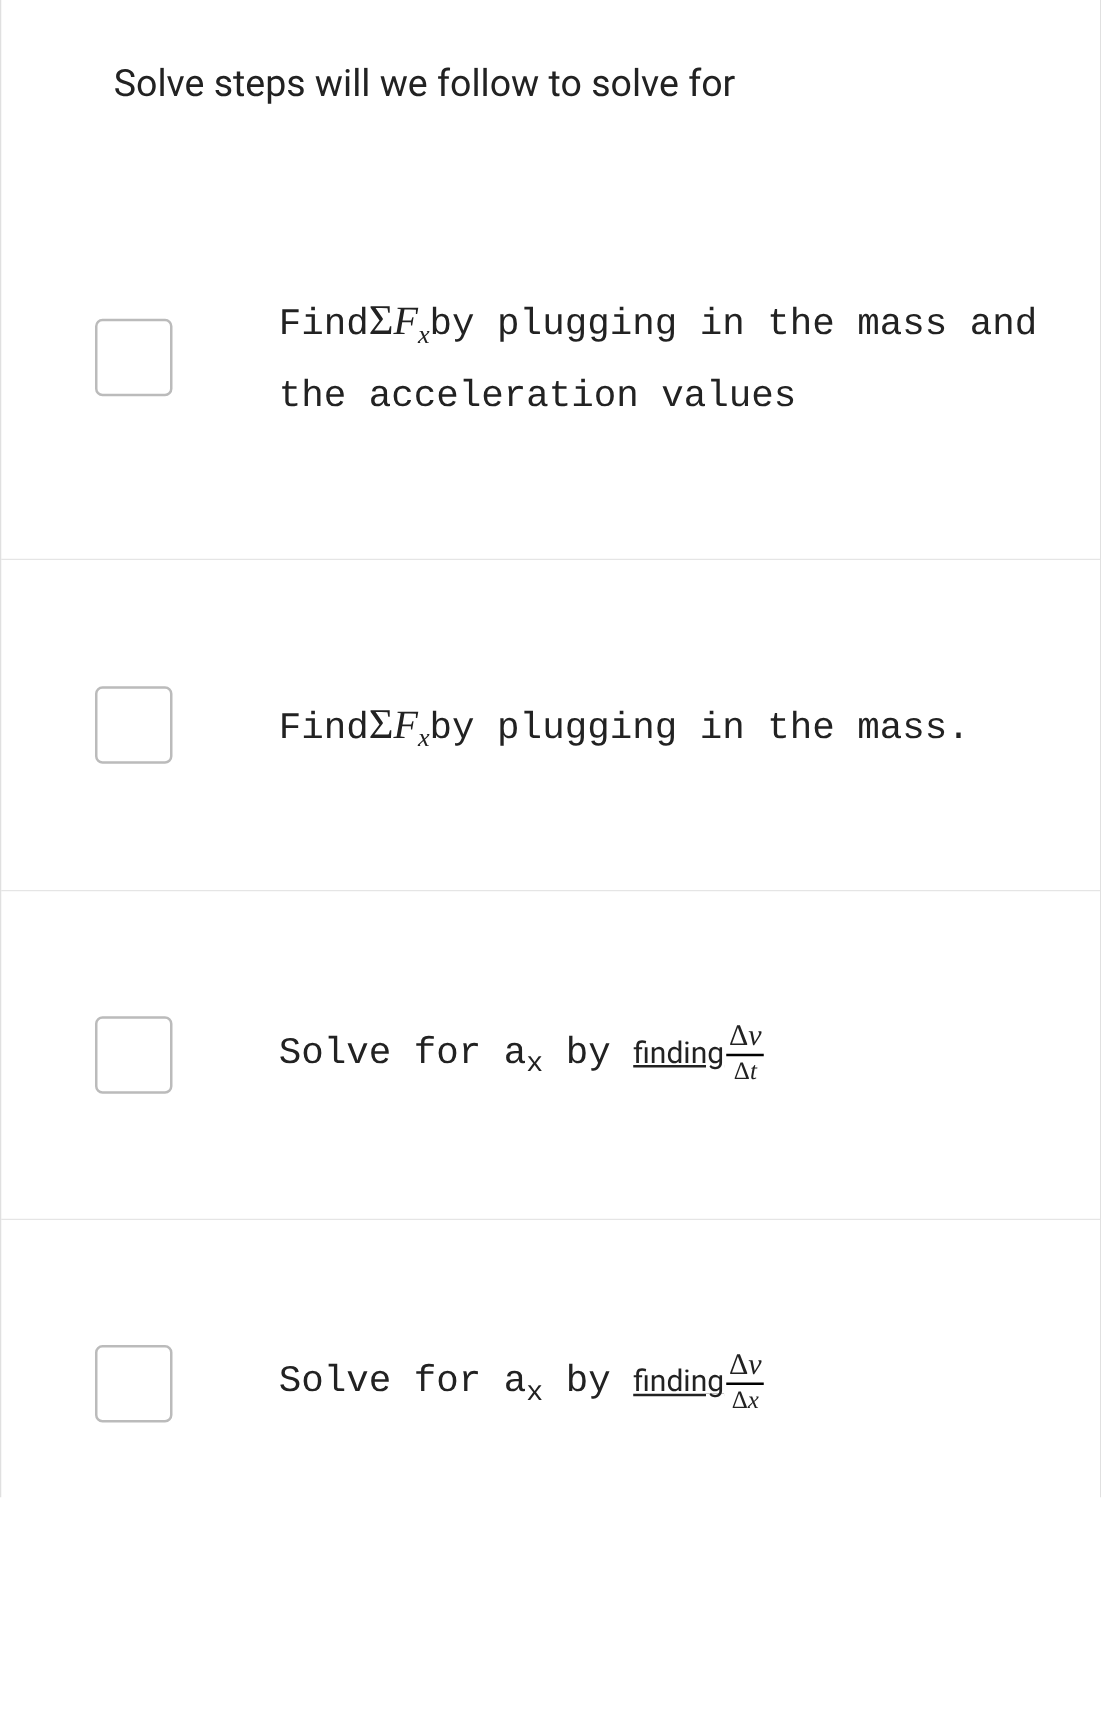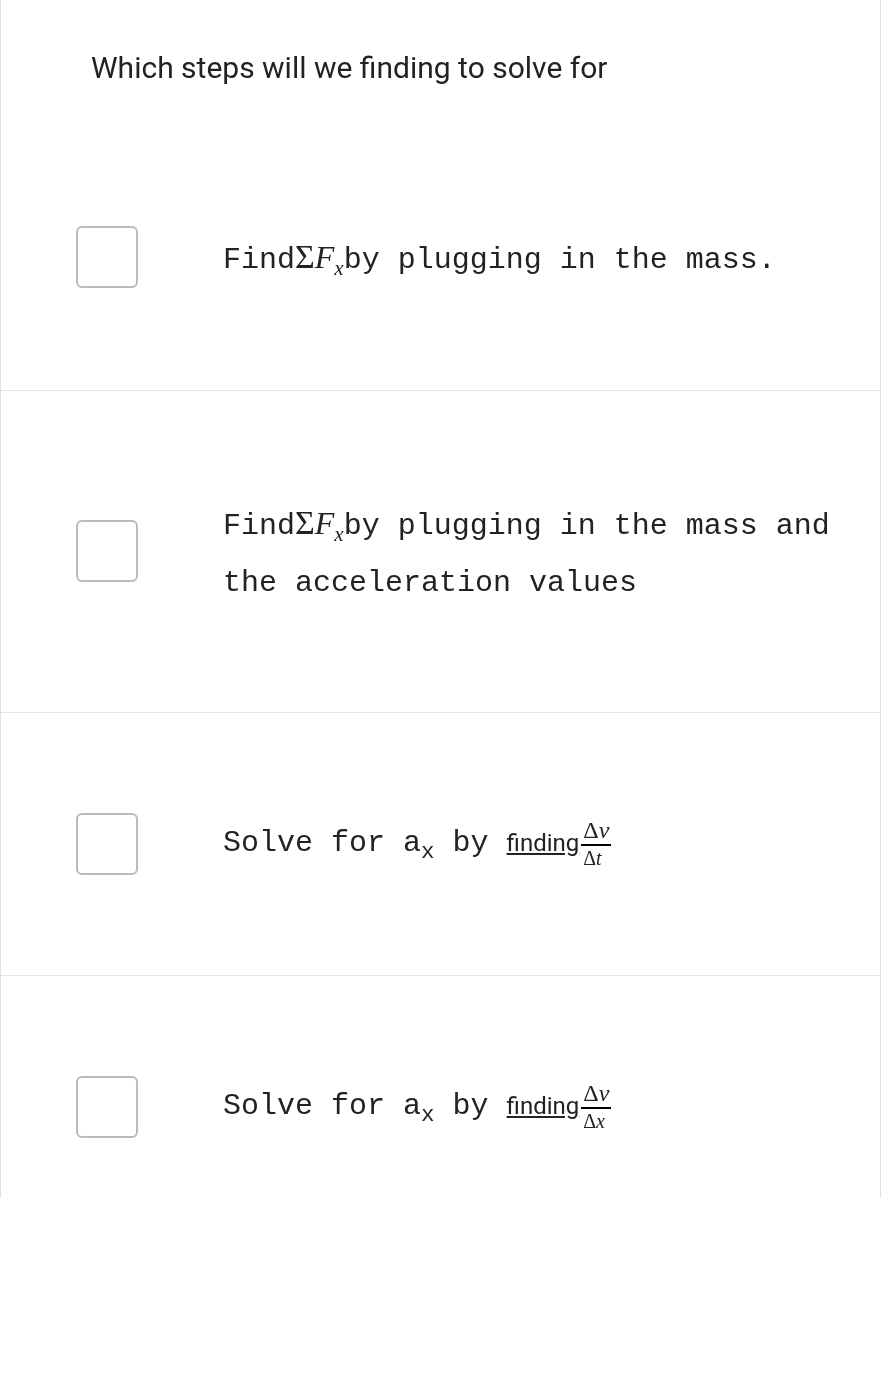--- a/index.html
+++ b/index.html
@@ -66,20 +66,21 @@
       line-height: 0;
     }
     .sans-text {
       font-family: -apple-system, BlinkMacSystemFont, "Segoe UI", Roboto, sans-serif;
       font-size: 24px;
       text-decoration: underline;
     }
     .fraction {
       display: inline-block;
       vertical-align: middle;
+      text-align: center;
       font-family: "Times New Roman", Times, serif;
       font-style: normal;
       line-height: 1;
       margin-left: 2px;
     }
     .fraction .num {
       display: block;
       border-bottom: 2px solid #000;
       padding: 0 2px 2px 2px;
       font-size: 24px;
@@ -94,33 +95,33 @@
     }
     .sub-small {
       font-size: 0.75em;
       vertical-align: sub;
     }
   </style>
 </head>
 <body>
 
 <div class="container">
-  <div class="question-header">Which steps will we finding to solve for</div>
+  <div class="question-header">Solve steps will we follow to solve for</div>
 
   <div class="option-row">
     <div class="checkbox"></div>
     <div class="option-text">
-      <span>Find</span><span class="math-upright">Σ</span><span class="math-serif">F</span><span class="math-serif subscript">x</span><span>by plugging in the mass.</span>
+      <span>Find</span><span class="math-upright">Σ</span><span class="math-serif">F</span><span class="math-serif subscript">x</span><span>by plugging in the mass and the acceleration values</span>
     </div>
   </div>
 
   <div class="option-row">
     <div class="checkbox"></div>
     <div class="option-text">
-      <span>Find</span><span class="math-upright">Σ</span><span class="math-serif">F</span><span class="math-serif subscript">x</span><span>by plugging in the mass and the acceleration values</span>
+      <span>Find</span><span class="math-upright">Σ</span><span class="math-serif">F</span><span class="math-serif subscript">x</span><span>by plugging in the mass.</span>
     </div>
   </div>
 
   <div class="option-row">
     <div class="checkbox"></div>
     <div class="option-text">
       <span>Solve for a</span><span class="sub-small">x</span><span> by </span><span class="sans-text">finding</span><span class="fraction"><span class="num"><span>Δ</span><span class="italic">v</span></span><span class="den"><span>Δ</span><span class="italic">t</span></span></span>
     </div>
   </div>
 

